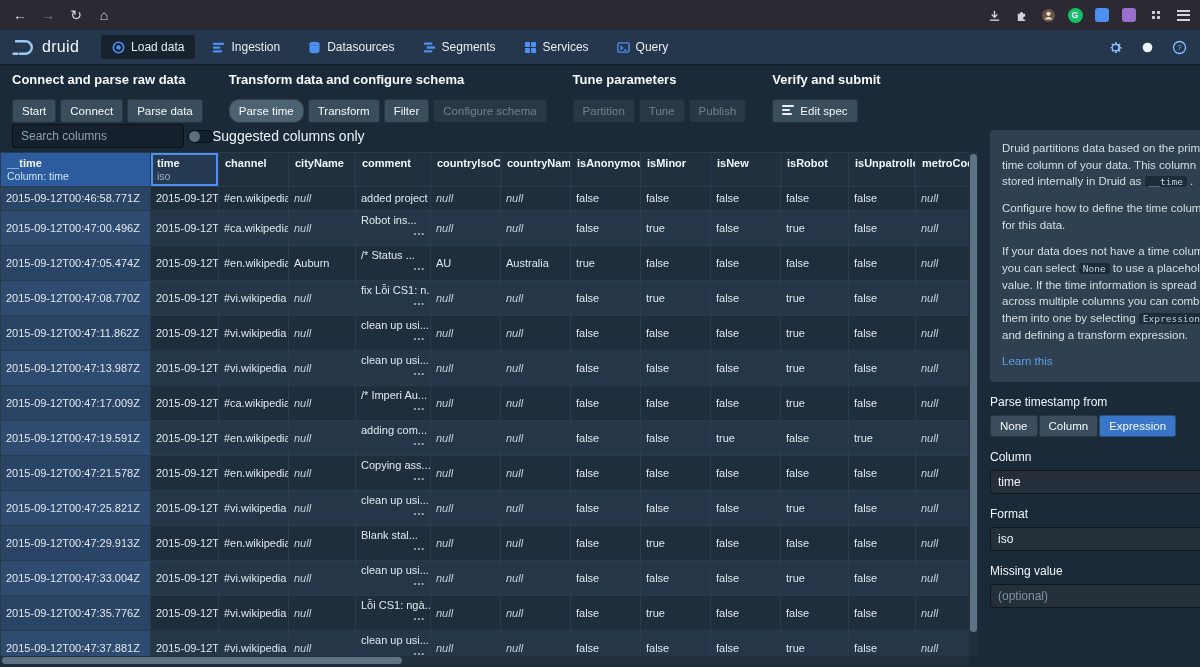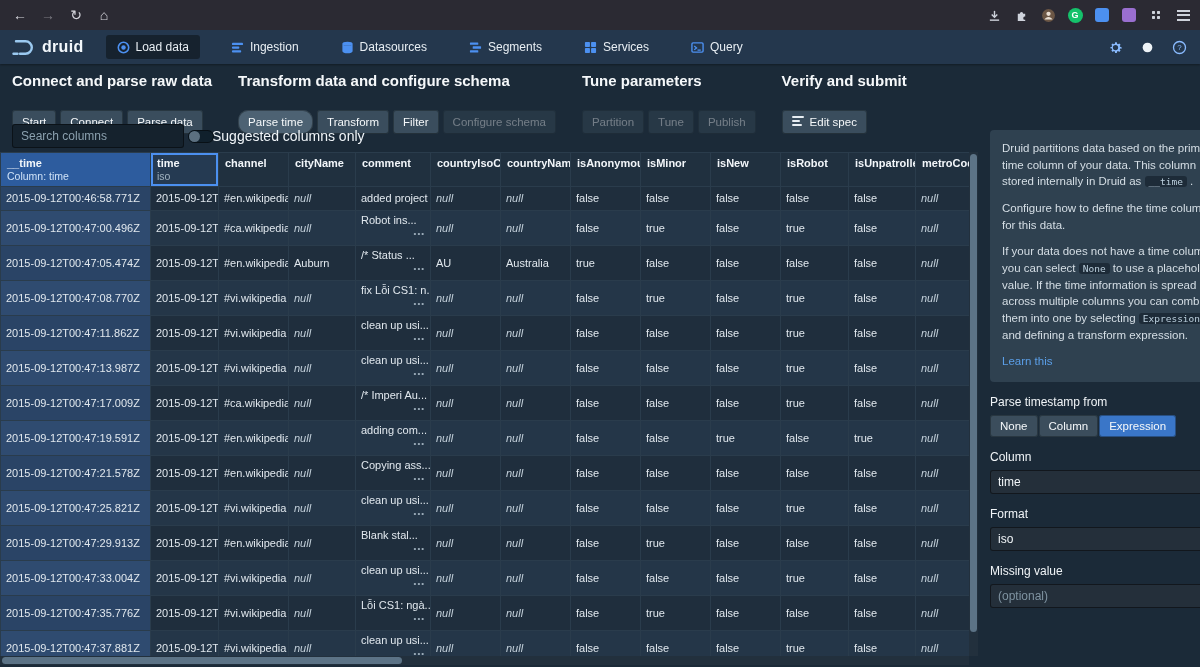--- a/index.html
+++ b/index.html
@@ -30,32 +30,32 @@
   .i-menu { width:13px; height:11px;
     background:linear-gradient(#cfd3dc 0 2px,transparent 2px 4.5px,#cfd3dc 4.5px 6.5px,transparent 6.5px 9px,#cfd3dc 9px 11px); }
   .i-grid { width:11px; height:11px;
     background:radial-gradient(circle, #cfd3dc 1.4px, transparent 1.5px);
     background-size:5px 5px; background-position:0 0; }
   
   .druidbar { position:absolute; top:30px; left:0; width:1200px; height:34px;
     background:#24374d; display:flex; align-items:center; padding:0 12px; z-index:25;
     box-shadow:0 1px 2px rgba(0,0,0,.35); }
   .brand { display:flex; align-items:center; gap:6px; margin-right:22px; }
-  .brand-text { font-size:16px; font-weight:bold; color:#f2f7fb; letter-spacing:.3px;text-align:center; }
-  .nav-items { display:flex; align-items:center; gap:20px; }
+  .brand-text { font-size:16px; font-weight:normal; color:#f2f7fb; letter-spacing:.3px;text-align:center; }
+  .nav-items { display:flex; align-items:center; gap:6px; }
   .nav-item { display:flex; align-items:center; gap:6px; padding:5px 11px; border-radius:3px;
     font-size:12px; color:#e8eef3; cursor:default; }
   .nav-item.active { background:#16222e; }
   .nav-icon { display:flex; align-items:center; }
   .nav-right { margin-left:auto; display:flex; align-items:center; gap:14px; }
   .nav-right .cicon { cursor:default; }
   
   .steps { position:absolute; top:64px; left:0; width:1200px; height:56px;
     padding:8px 12px 0; display:flex; gap:26px; }
-  .group-label { font-size:15px; font-weight:bold; color:#f5f8fa; margin-bottom:21px; }
+  .group-label { font-size:13px; font-weight:bold; color:#f5f8fa; margin-bottom:12px; }
   .group-buttons { display:flex; gap:4px; }
   .step-btn { font-family:inherit; font-size:11.5px; color:#f5f8fa; background:#3a4d5d;
     border:none; border-radius:3px; padding:4px 10px; height:24px; display:flex; align-items:center; gap:6px;
     box-shadow:inset 0 0 0 1px rgba(16,22,26,.4), inset 0 -1px 0 rgba(16,22,26,.2); cursor:default; }
   .step-btn.active { background:#4d6273;border-radius:10px; }
   .step-btn.disabled { opacity:.4; }
   
   .toolbar { position:absolute; top:120px; left:0; width:978px; height:32px;
     display:flex; align-items:center; padding:0 12px; gap:4px; }
   .search { width:172px; height:24px; background:#15222d; border:none; border-radius:3px;

